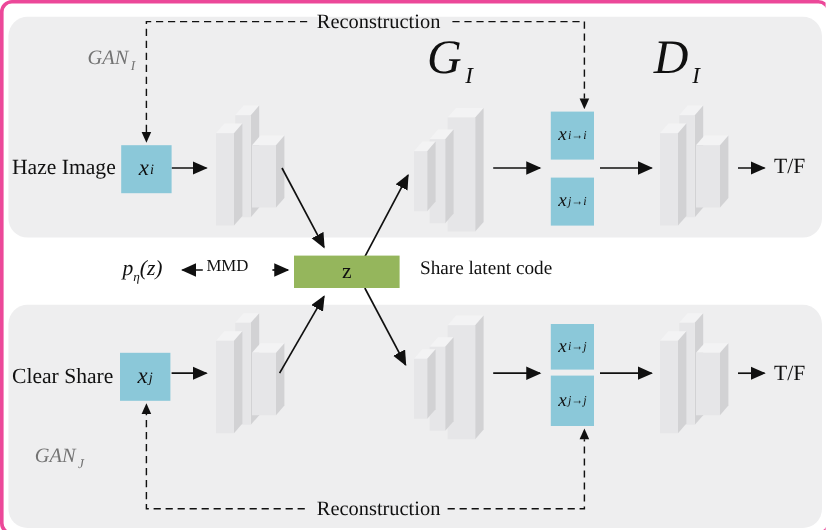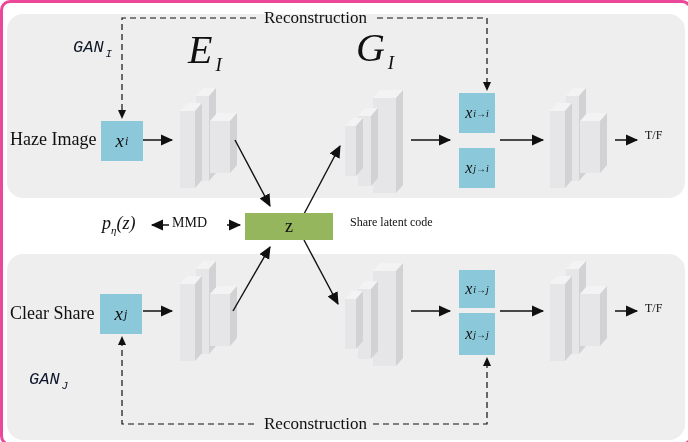--- a/index.html
+++ b/index.html
@@ -7,28 +7,28 @@
     position:relative;width:686px;height:440px;background:#fff;
     border:3px solid #ec4899;border-radius:10px;overflow:hidden;
     font-family:"Liberation Serif","DejaVu Serif",serif;color:#101010;
   }
   .panel{position:absolute;left:4px;width:678px;background:var(--panel,#eeeeef);border-radius:16px;}
   .panel.top{top:11px;height:184px;}
   .panel.bot{top:251px;height:186px;}
   svg.layer{position:absolute;left:0;top:0;}
   .lbl{position:absolute;white-space:nowrap;line-height:1;}
   .recon{font-size:17px;width:125px;text-align:center;}
-  .gan{font-style:italic;font-size:17px;color:#0f172a;font-family:Liberation Mono, monospace;}
+  .gan{font-style:italic;font-size:17px;color:#737373;}
   .gan .sub{font-size:11px;vertical-align:-5px;margin-left:2px;}
   .mod{font-style:italic;font-size:40px;width:56px;text-align:center;}
   .mod .sub{font-size:19px;vertical-align:-8px;margin-left:3px;}
   .cap{font-size:18px;}
-  .tf{font-size:12px;}
+  .tf{font-size:18px;}
   .mmd{font-size:14px;}
-  .share{font-size:12px;}
+  .share{font-size:16px;}
   .prior{font-size:18px;font-style:italic;text-align:right;}
   .prior .sub{font-size:11px;vertical-align:-5px;}
   .cbox{
     position:absolute;background:var(--cyan,#8bc8d9);
     display:flex;align-items:center;justify-content:center;
     font-style:italic;font-size:19px;
   }
   .cbox .sub{font-size:12px;vertical-align:-5px;margin-left:1px;}
   .cbox.small{font-size:16px;}
   .cbox.small .sub{font-size:10px;vertical-align:-4px;}
@@ -153,22 +153,22 @@
       <path d="M480,363 h8 l-4,-9 z"></path>
     </g>
   </svg>
 
   <div class="lbl recon" style="left:250px;top:6px">Reconstruction</div>
   <div class="lbl recon" style="left:250px;top:412px">Reconstruction</div>
 
   <div class="lbl gan" style="left:70px;top:36px"><span>GAN</span><span class="sub">I</span></div>
   <div class="lbl gan" style="left:26px;top:368px"><span>GAN</span><span class="sub">J</span></div>
 
-  <div class="lbl mod" style="left:174px;top:27px"><span>E</span><span class="sub">I</span></div>
   <div class="lbl mod" style="left:344px;top:25px"><span>G</span><span class="sub">I</span></div>
+  <div class="lbl mod" style="left:533px;top:25px"><span>D</span><span class="sub">I</span></div>
 
 
   <div class="lbl cap" style="left:7px;top:127px">Haze Image</div>
   <div class="lbl cap" style="left:7px;top:301px">Clear Share</div>
 
   <div class="lbl tf" style="left:642px;top:126px">T/F</div>
   <div class="lbl tf" style="left:642px;top:299px">T/F</div>
 
   <div class="lbl prior" style="left:99px;top:211px"><span>p</span><span class="sub">η</span><span>(z)</span></div>
   <div class="lbl mmd" style="left:169px;top:213px">MMD</div>

